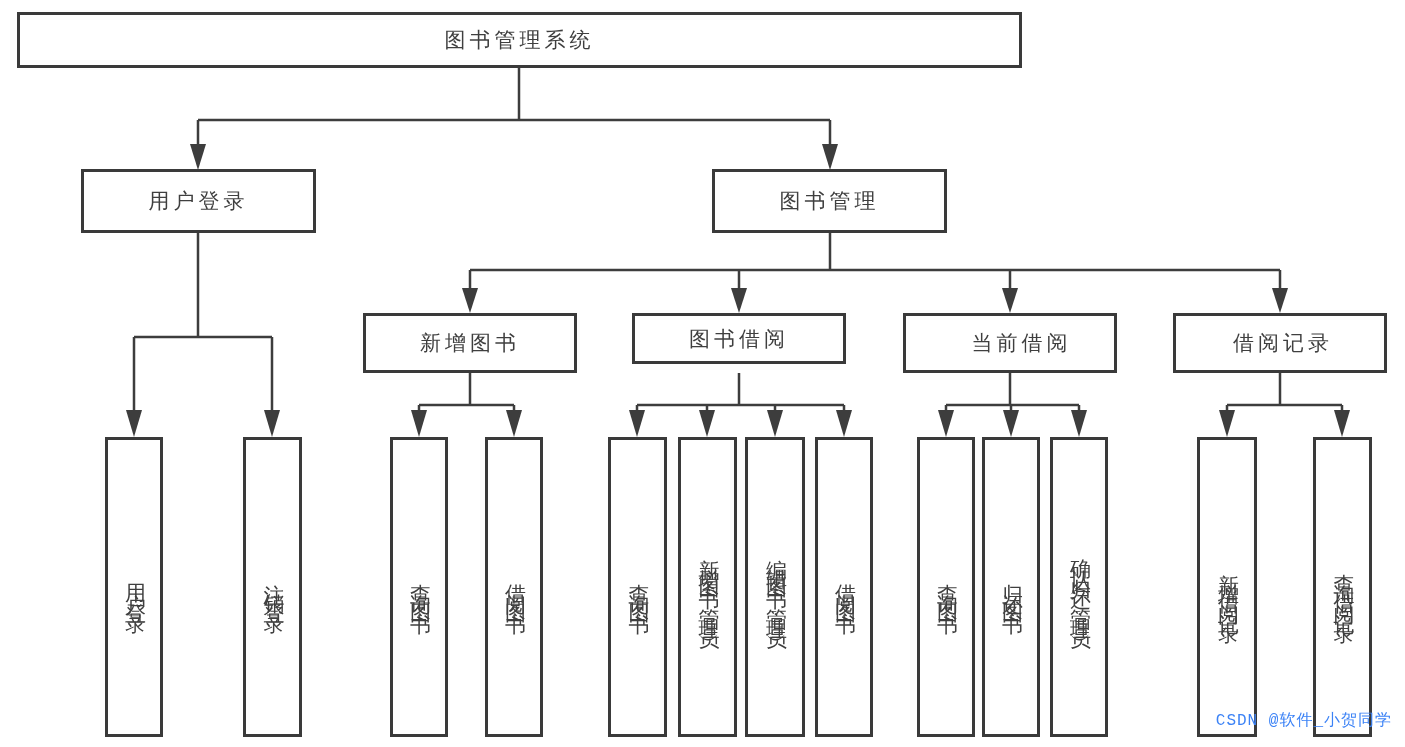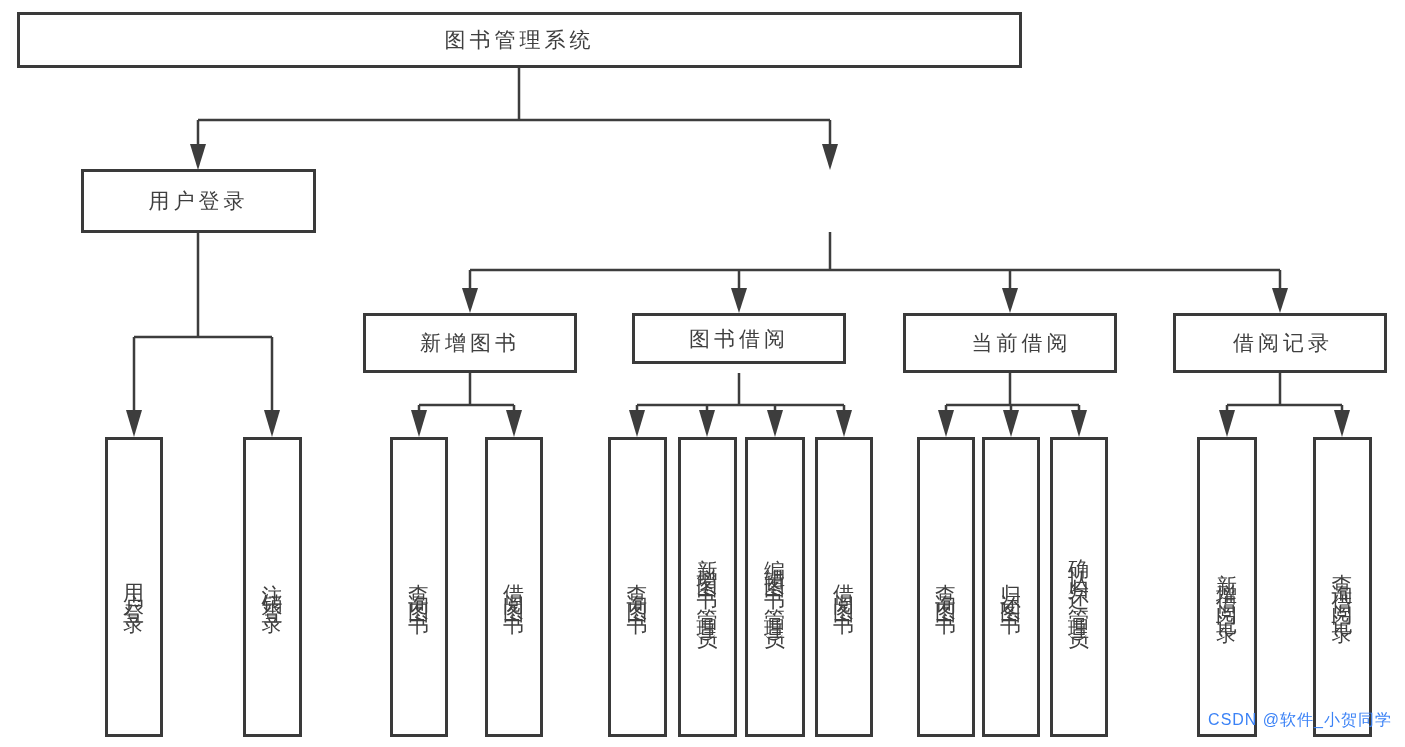--- a/index.html
+++ b/index.html
@@ -2,21 +2,21 @@
 <html><head>
 <meta charset="utf-8">
 <style>
   html, body { margin: 0; padding: 0; background: #ffffff; }
   #canvas {
     position: relative;
     width: 1405px;
     height: 747px;
     background: #ffffff;
     overflow: hidden;
-    font-family: Liberation Sans, sans-serif;
+    font-family: Liberation Mono, monospace;
   }
   #connectors {
     position: absolute;
     left: 0; top: 0;
     width: 1405px; height: 747px;
     pointer-events: none;
   }
   #connectors path {
     fill: none;
     stroke: #3d3d3d;
@@ -108,20 +108,23 @@
     </g>
   </svg>
 
   <div class="node" style="left:17px; top:12px; width:1005px; height:56px;">
     <span class="hlabel">图书管理系统</span>
   </div>
 
   <div class="node" style="left:81px; top:169px; width:235px; height:64px;">
     <span class="hlabel">用户登录</span>
   </div>
+  <div class="node" style="left:712px; top:169px; width:235px; height:64px;">
+    <span class="hlabel">图书管理</span>
+  </div>
 
   <div class="node" style="left:363px; top:313px; width:214px; height:60px;">
     <span class="hlabel">新增图书</span>
   </div>
   <div class="node" style="left:632px; top:313px; width:214px; height:51px;">
     <span class="hlabel">图书借阅</span>
   </div>
   <div class="node" style="left:903px; top:313px; width:214px; height:60px;padding-left:23px;">
     <span class="hlabel">当前借阅</span>
   </div>

